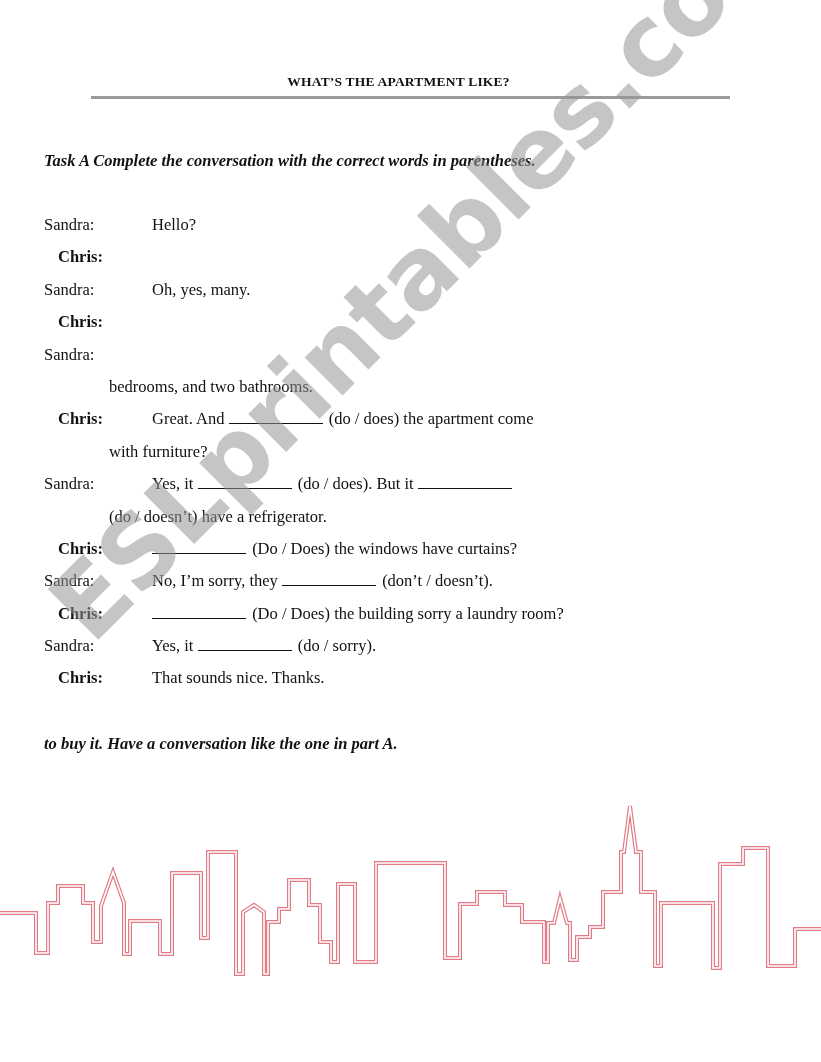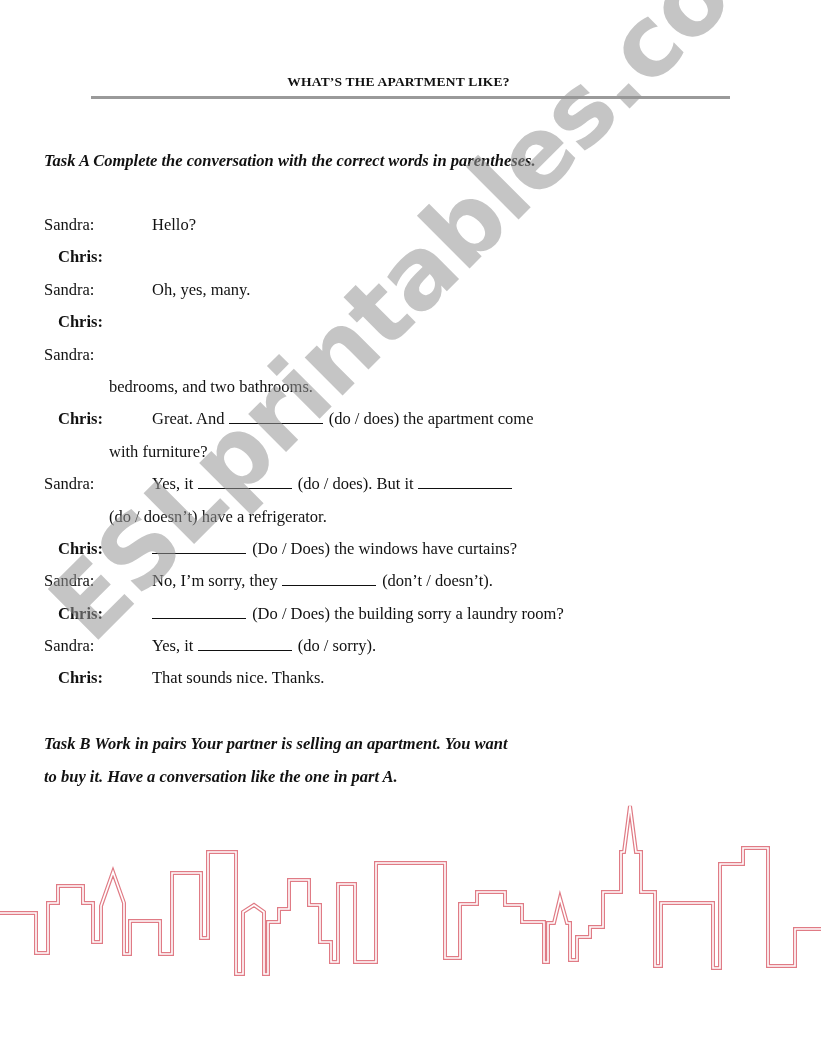--- a/index.html
+++ b/index.html
@@ -206,21 +206,20 @@
       </span>
     </div>
 
     <div class="line">
       <span class="speaker chris">Chris:</span>
       <span class="utter">That sounds nice. Thanks.</span>
     </div>
   </div>
 
   <div class="task-heading task-b">
-    <div>Task B  Work in pairs  Your partner is selling an apartment. You want</div>
     <div>to buy it. Have a conversation like the one in part A.</div>
   </div>
 
   <svg class="skyline" viewBox="0 790 821 200" preserveAspectRatio="none">
     <g fill="none" stroke-linejoin="miter">
       <polyline stroke="#e07b85" stroke-width="4" points="0,913 36,913 36,953 48,953 48,903 58,903 58,886 83,886 83,903 93,903 93,942 101,942 101,906 113,872 124,903 124,954 130,954 130,921 160,921 160,954 172,954 172,873 201,873 201,938 208,938 208,852 236,852 236,974 243,974 243,912 254,905 264,912 264,974 268,974 268,922 279,922 279,909 289,909 289,880 309,880 309,905 320,905 320,942 331,942 331,962 338,962 338,884 355,884 355,962 376,962 376,863 445,863 445,958 460,958 460,904 477,904 477,892 505,892 505,905 522,905 522,922 544,922 544,962 548,962 548,923 554,923 560,898 567,923 570,923 570,960 577,960 577,937 590,937 590,927 603,927 603,892 621,892 621,852 624,852 630,806 636,852 641,852 641,892 655,892 655,966 661,966 661,903 713,903 713,968 720,968 720,864 743,864 743,848 768,848 768,966 795,966 795,929 821,929"></polyline>
       <polyline stroke="#ffffff" stroke-width="1.6" points="0,913 36,913 36,953 48,953 48,903 58,903 58,886 83,886 83,903 93,903 93,942 101,942 101,906 113,872 124,903 124,954 130,954 130,921 160,921 160,954 172,954 172,873 201,873 201,938 208,938 208,852 236,852 236,974 243,974 243,912 254,905 264,912 264,974 268,974 268,922 279,922 279,909 289,909 289,880 309,880 309,905 320,905 320,942 331,942 331,962 338,962 338,884 355,884 355,962 376,962 376,863 445,863 445,958 460,958 460,904 477,904 477,892 505,892 505,905 522,905 522,922 544,922 544,962 548,962 548,923 554,923 560,898 567,923 570,923 570,960 577,960 577,937 590,937 590,927 603,927 603,892 621,892 621,852 624,852 630,806 636,852 641,852 641,892 655,892 655,966 661,966 661,903 713,903 713,968 720,968 720,864 743,864 743,848 768,848 768,966 795,966 795,929 821,929"></polyline>
     </g>
   </svg>
 

